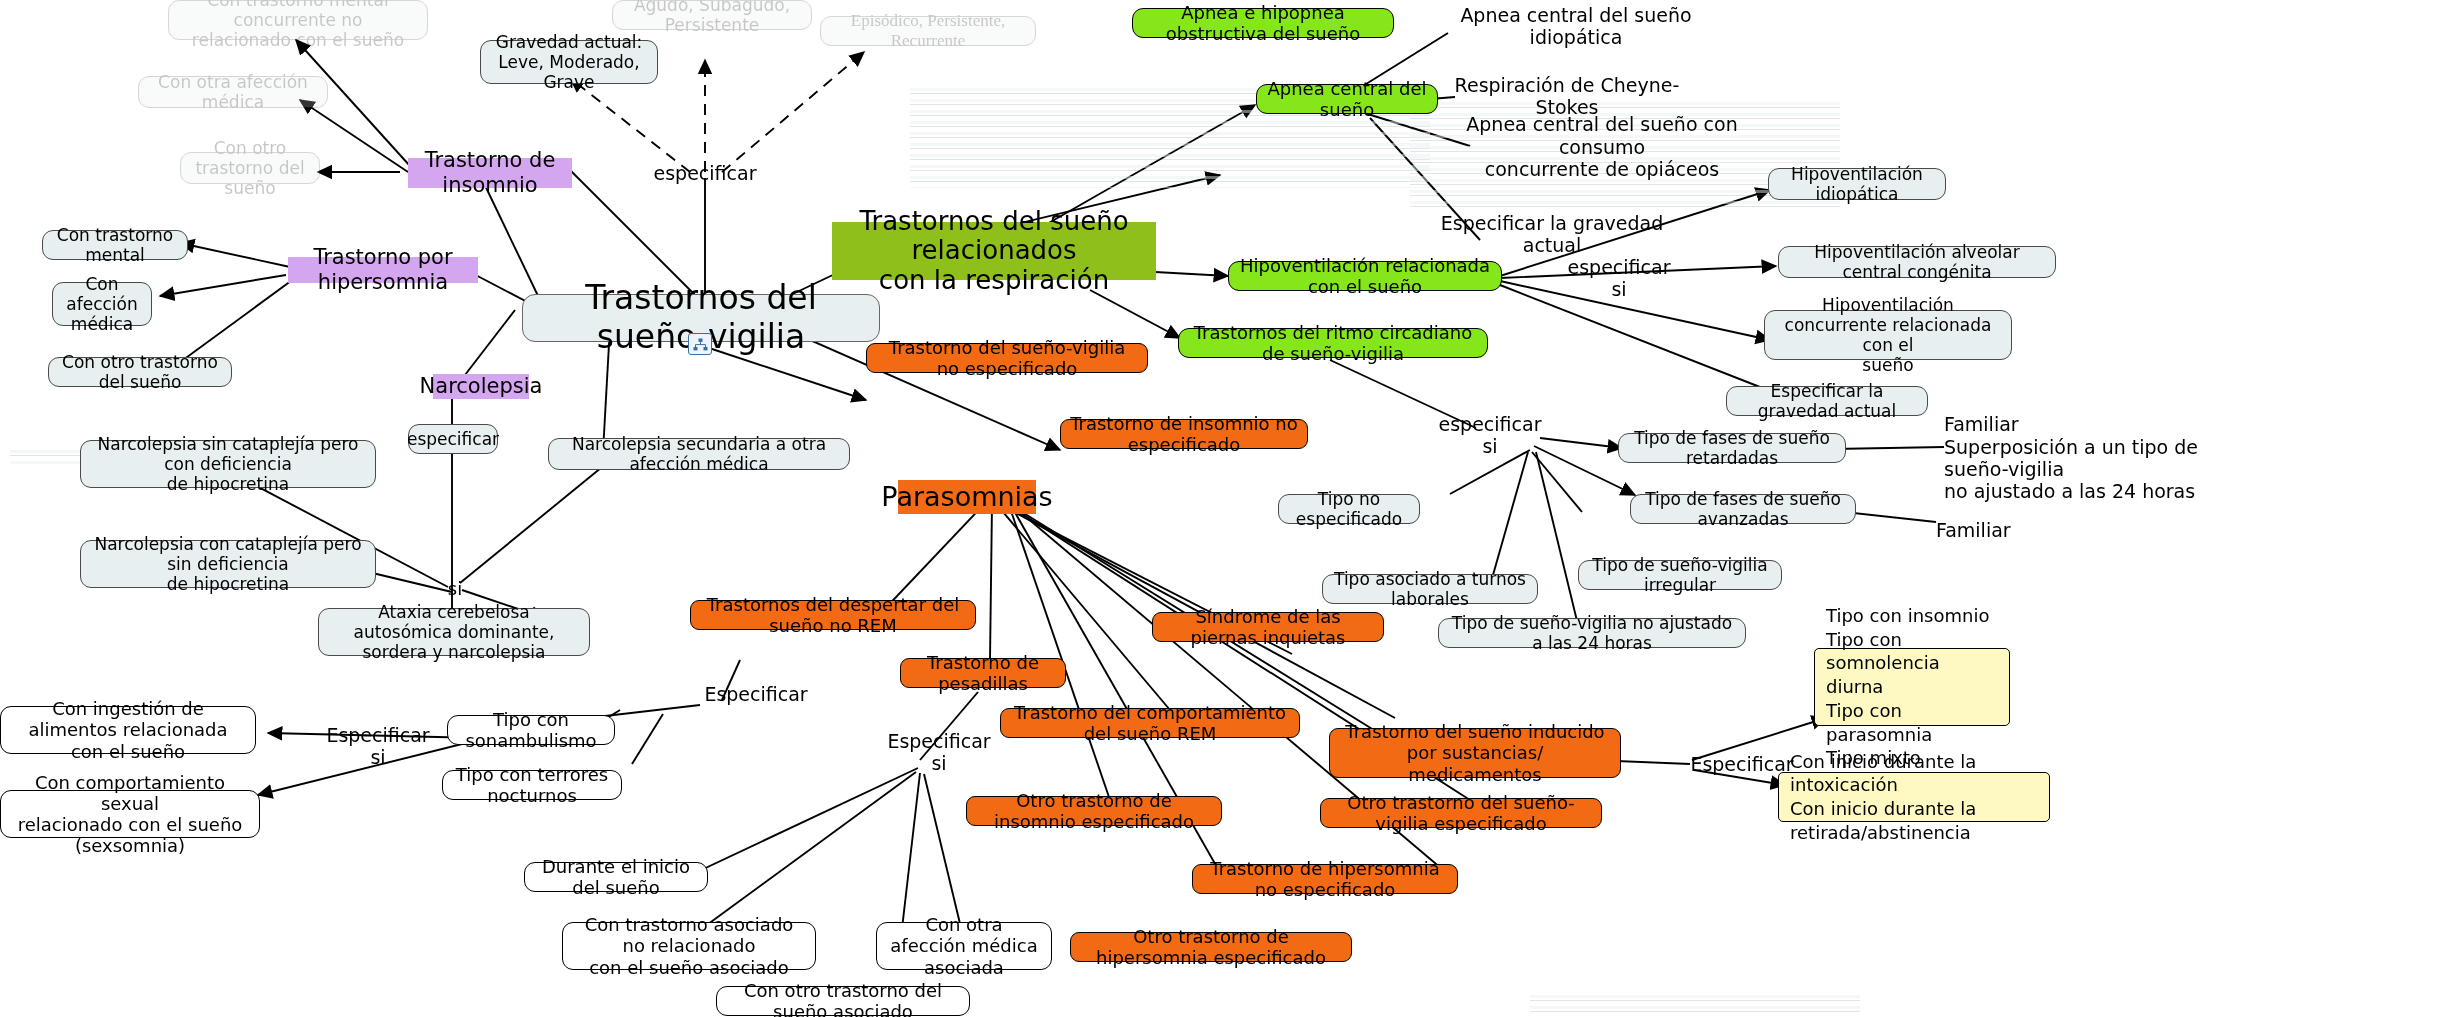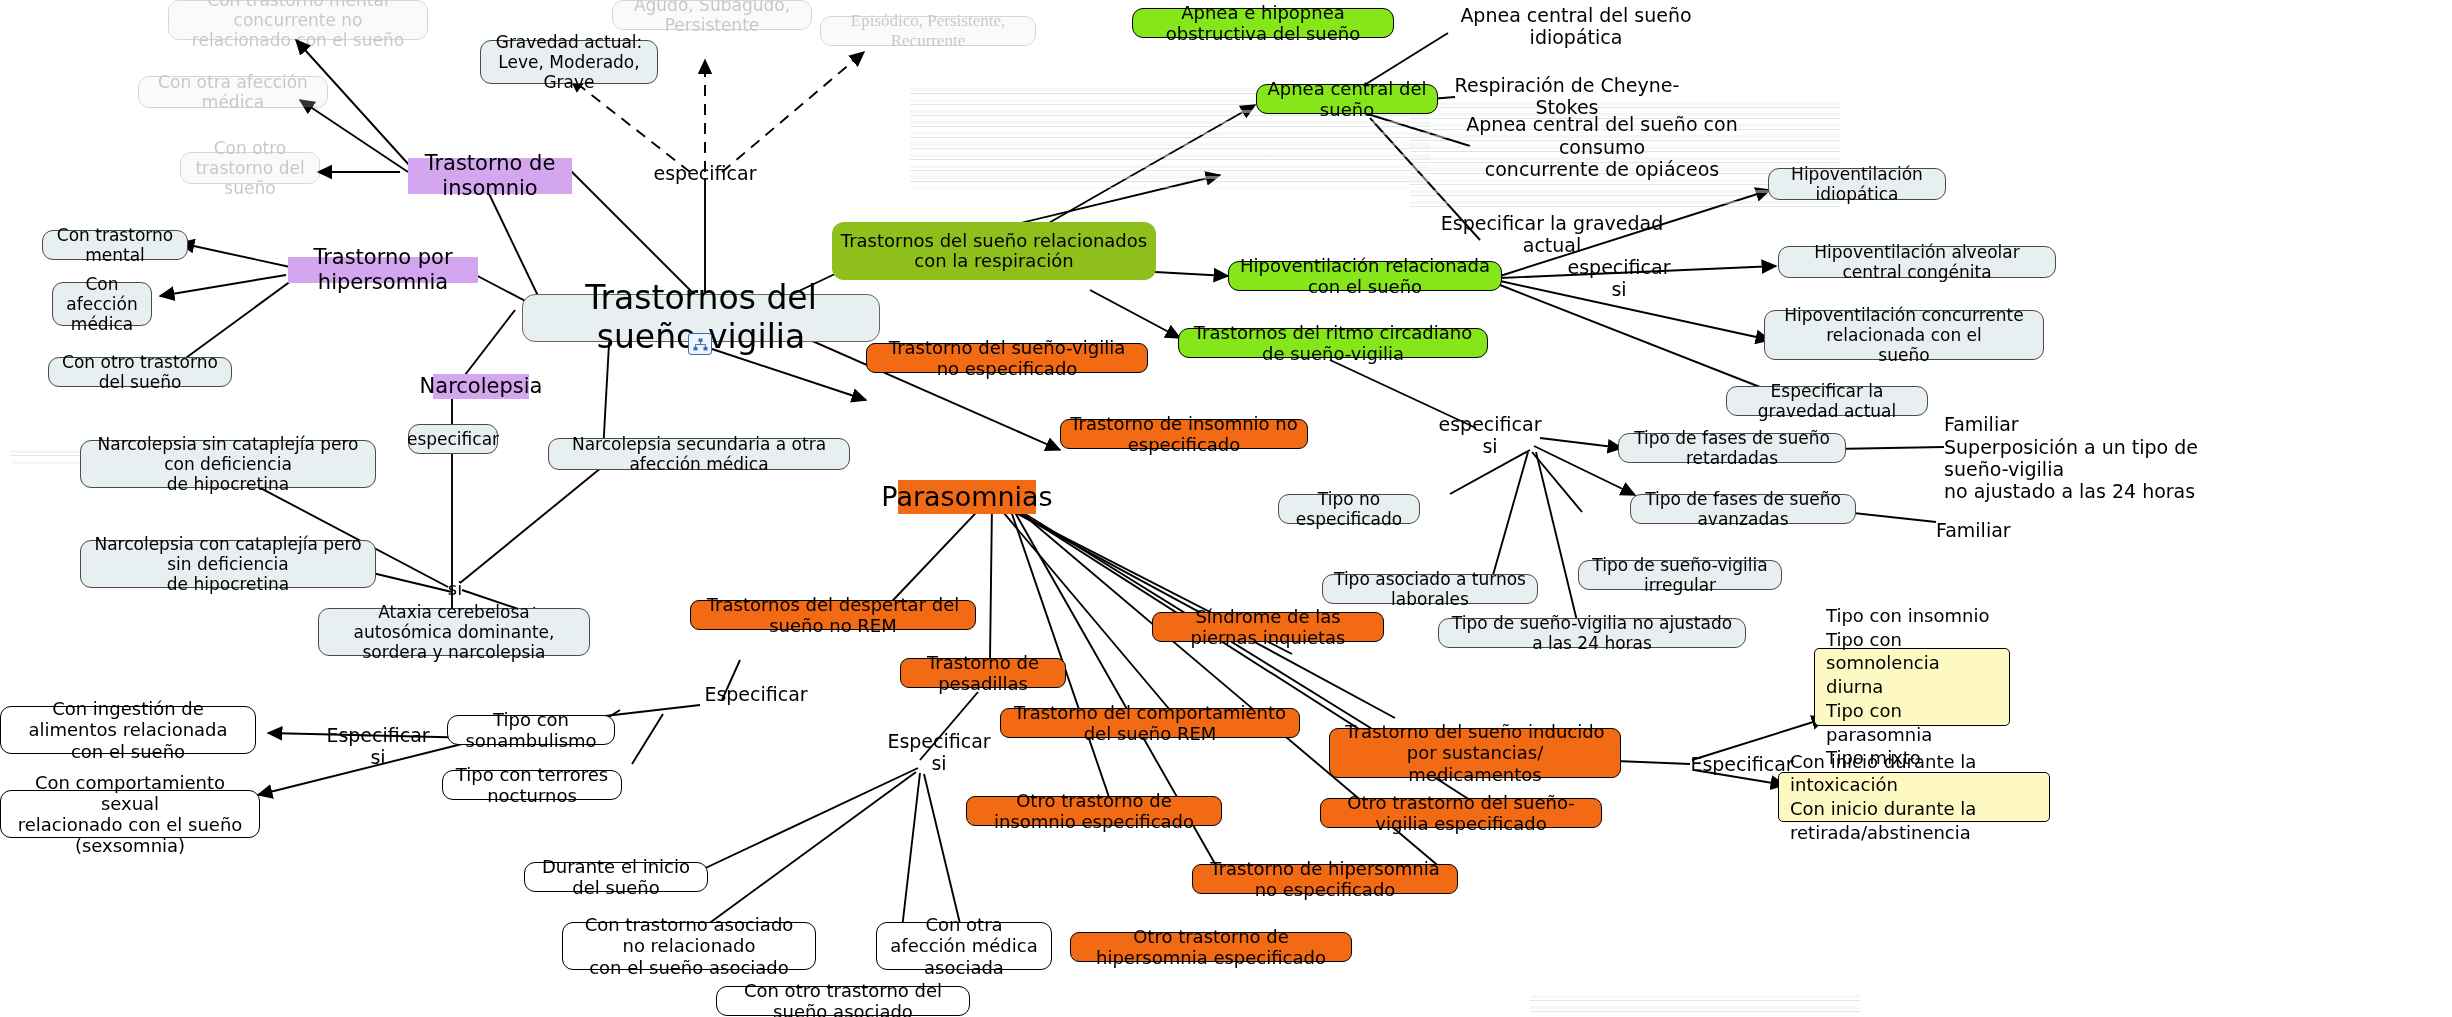--- a/index.html
+++ b/index.html
@@ -76,22 +76,22 @@
     background:#f26a14;
     border:none;
     border-radius:0;
     font-size:27px;
     padding:0 5px;
   }
   
   .n-olive{
     background:#8fbf1a;
     border:none;
-    border-radius:12px;
-    font-size:18px;
+    border-radius:0;
+    font-size:26px;
     padding:4px 8px;
     line-height:1.12;
   }
   
   .n-root{
     background:#e8eff1;
     border:1.6px solid #666;
     border-radius:13px;
     font-size:33px;
     padding:4px 16px;
@@ -260,21 +260,21 @@
   </div>
 
   <div class="node n-pale ghost" style="left:138px;top:76px;width:190px;height:32px;">
     <span>Con otra afección médica</span>
   </div>
 
   <div class="node n-pale ghost" style="left:180px;top:152px;width:140px;height:32px;">
     <span>Con otro trastorno del sueño</span>
   </div>
 
-  <div class="node n-purple" style="left:408px;top:158px;width:164px;height:36px;">
+  <div class="node n-purple" style="left:408px;top:158px;width:164px;height:30px;">
     <span>Trastorno de insomnio</span>
   </div>
 
   <div class="node n-bare" style="left:655px;top:160px;width:100px;height:26px;">
     <span>especificar</span>
   </div>
 
   <div class="node n-pale" style="left:480px;top:40px;width:178px;height:44px;">
     <span>Gravedad actual:
 Leve, Moderado, Grave</span>
@@ -388,21 +388,21 @@
   </div>
 
   <div class="node n-pale" style="left:1768px;top:168px;width:178px;height:32px;">
     <span>Hipoventilación idiopática</span>
   </div>
 
   <div class="node n-pale" style="left:1778px;top:246px;width:278px;height:32px;">
     <span>Hipoventilación alveolar central congénita</span>
   </div>
 
-  <div class="node n-pale" style="left:1764px;top:310px;width:280px;height:50px;justify-content:flex-end;">
+  <div class="node n-pale" style="left:1764px;top:310px;width:248px;height:50px;justify-content:flex-end;">
     <span>Hipoventilación concurrente relacionada con el
 sueño</span>
   </div>
 
   <div class="node n-pale" style="left:1726px;top:386px;width:202px;height:30px;">
     <span>Especificar la gravedad actual</span>
   </div>
 
   <div class="node n-green" style="left:1178px;top:328px;width:310px;height:30px;">
     <span>Trastornos del ritmo circadiano de sueño-vigilia</span>

